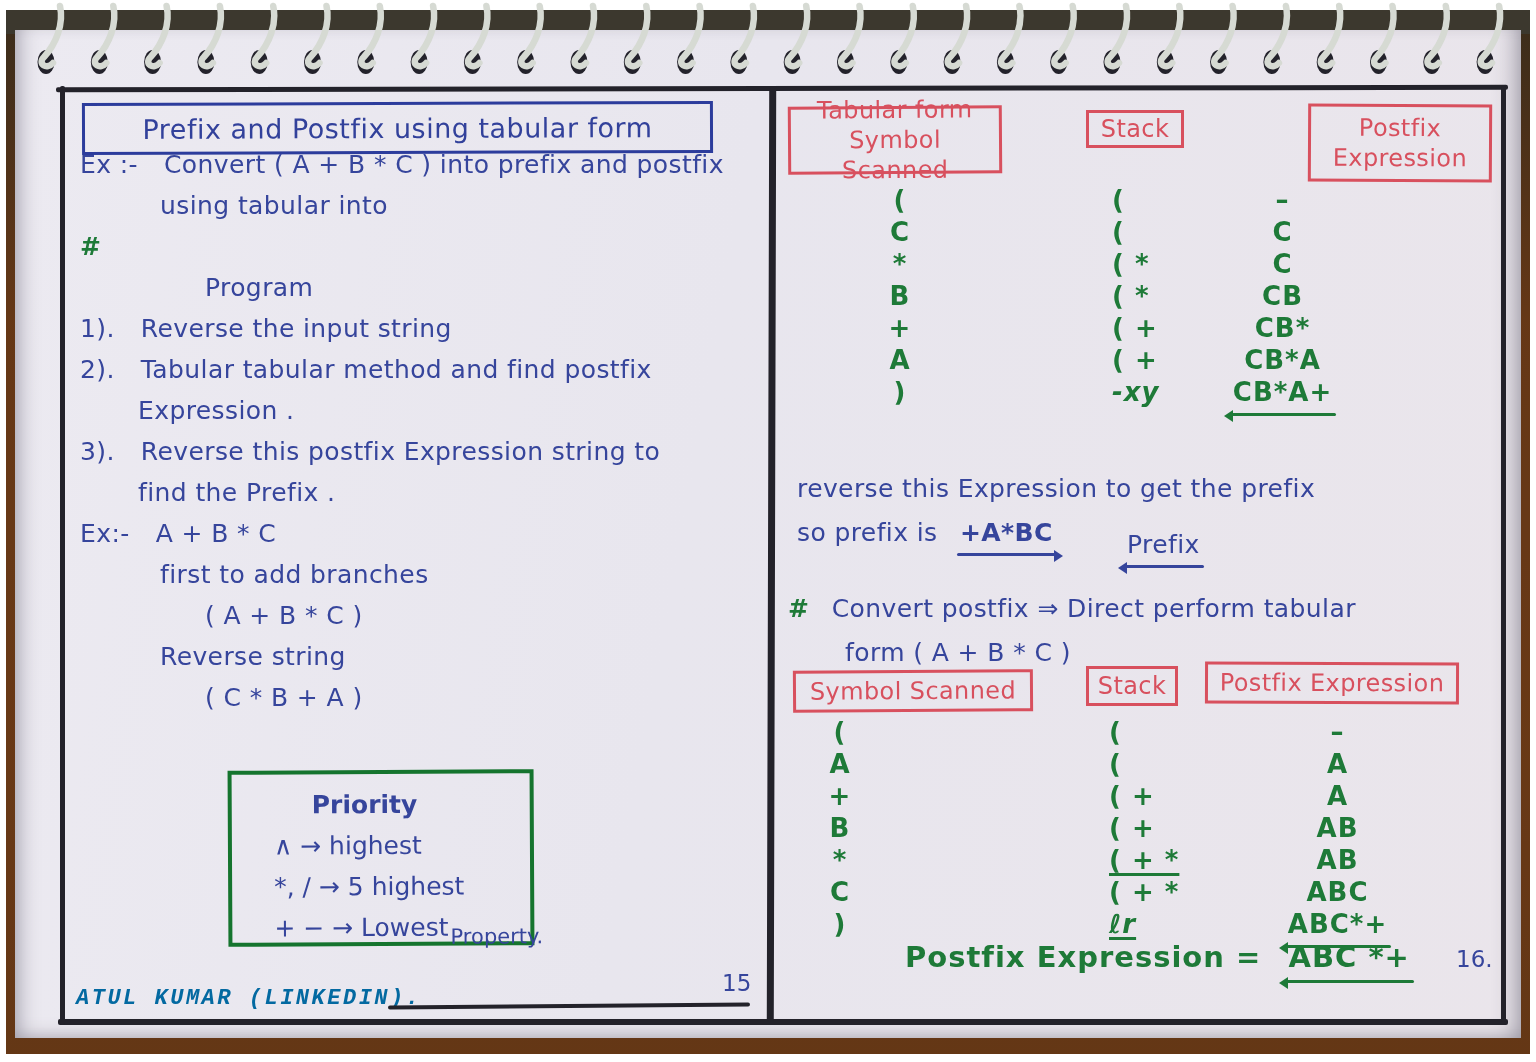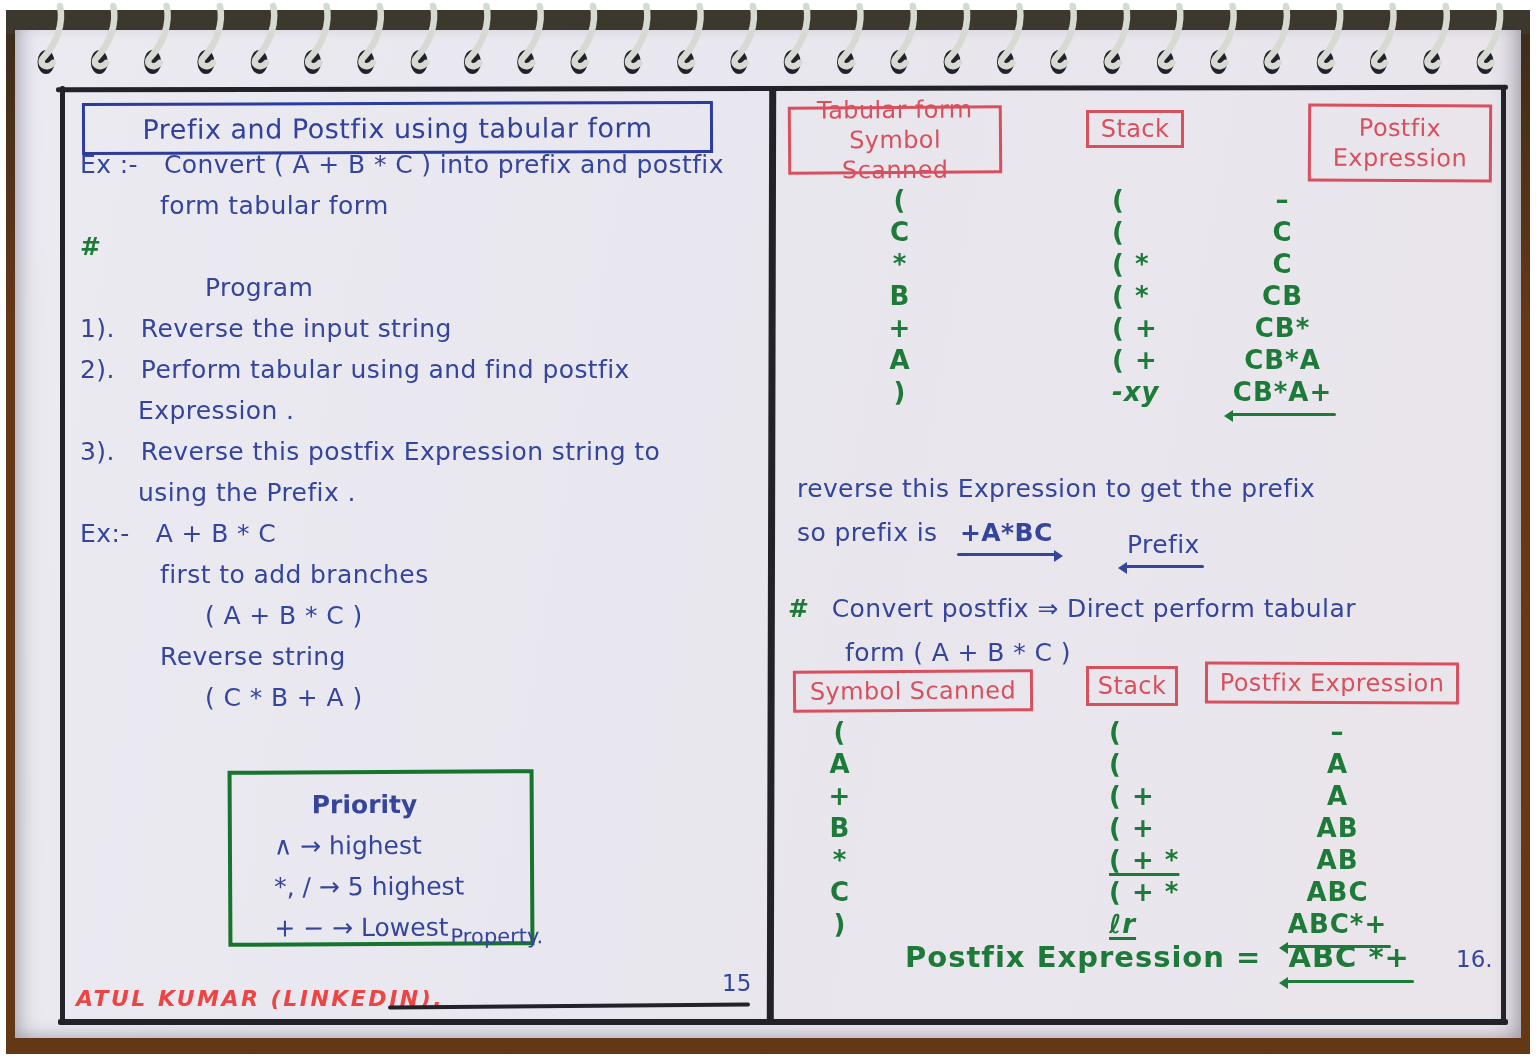--- a/index.html
+++ b/index.html
@@ -45,22 +45,22 @@
   .au::after{content:'';position:absolute;left:-3px;right:-4px;bottom:-9px;height:3px;
              background:currentColor;border-radius:2px;}
   .au-left::before{content:'';position:absolute;left:-15px;bottom:-15px;width:0;height:0;
              border:6px solid transparent;border-right:9px solid currentColor;}
   .au-right::before{content:'';position:absolute;right:-16px;bottom:-15px;width:0;height:0;
              border:6px solid transparent;border-left:9px solid currentColor;}
 
   .rline{position:absolute;font-size:25px;letter-spacing:.4px;color:#36459c;white-space:nowrap;}
   .result{position:absolute;font-size:29px;font-weight:bold;color:#1e7a38;letter-spacing:1px;white-space:nowrap;}
   .pagenum{position:absolute;font-size:23px;color:#36459c;}
-  .sig{position:absolute;font-size:22px;font-weight:bold;color:#ef4444;letter-spacing:2.5px;
-       font-style:italic;white-space:nowrap;}
+  .sig{position:absolute;font-size:22px;font-weight:bold;color:#0369a1;letter-spacing:2.5px;
+       font-style:italic;white-space:nowrap;font-family:Liberation Mono, monospace;}
 </style>
 </head>
 <body>
 
 <div class="photo">
 
   <div class="wood"></div>
   <div class="band"></div>
   <div class="sheet"></div>
   <svg class="spiral" id="spiral">
@@ -129,45 +129,45 @@
   <div class="ln" style="left:768px;top:88px;width:7px;height:933px;transform:rotate(.15deg);"></div>
 
   <div class="titlebox">Prefix and Postfix using tabular form</div>
 
   <div id="left-lines" style="position:absolute;left:80px;top:150px;width:680px;">
       <div class="hl i0">
         <span class="marker" style="font-weight: normal;">Ex :-</span>
         <span>Convert ( A + B * C ) into prefix and postfix</span>
       </div>
       <div class="hl i2">
-        <span>form tabular form</span>
+        <span>using tabular into</span>
       </div>
       <div class="hl i0">
         <span class="marker green" style="font-weight: bold;">#</span>
       </div>
       <div class="hl i3">
         <span>Program</span>
       </div>
       <div class="hl i0">
         <span class="marker" style="font-weight: normal;">1).</span>
         <span>Reverse the input string</span>
       </div>
       <div class="hl i0">
         <span class="marker" style="font-weight: normal;">2).</span>
-        <span>Perform tabular using and find postfix</span>
+        <span>Tabular tabular method and find postfix</span>
       </div>
       <div class="hl i1">
         <span>Expression .</span>
       </div>
       <div class="hl i0">
         <span class="marker" style="font-weight: normal;">3).</span>
         <span>Reverse this postfix Expression string to</span>
       </div>
       <div class="hl i1">
-        <span>using the Prefix .</span>
+        <span>find the Prefix .</span>
       </div>
       <div class="hl i0">
         <span class="marker" style="font-weight: normal;">Ex:-</span>
         <span>A + B * C</span>
       </div>
       <div class="hl i2">
         <span>first to add branches</span>
       </div>
       <div class="hl i3">
         <span>( A + B * C )</span>

